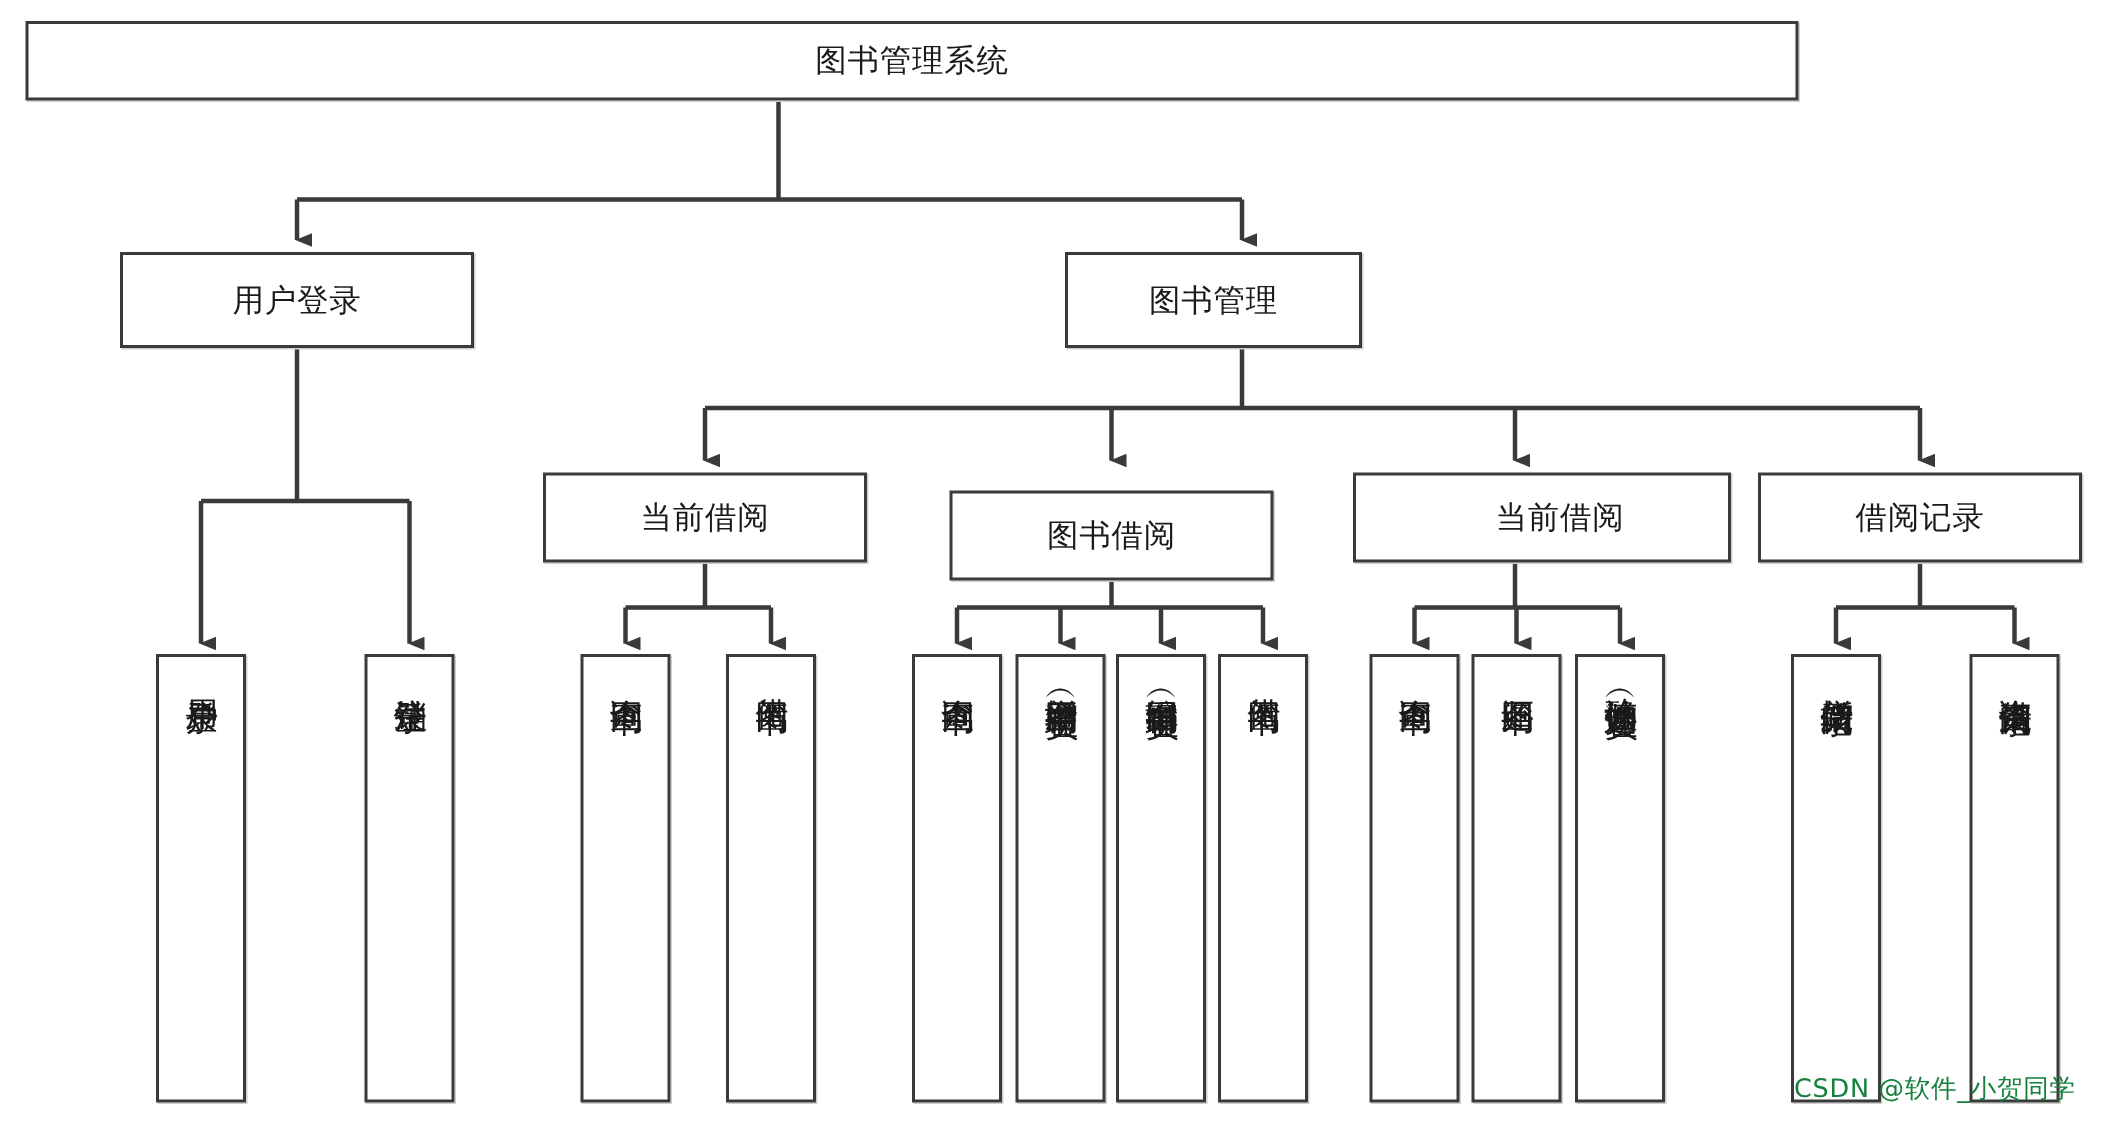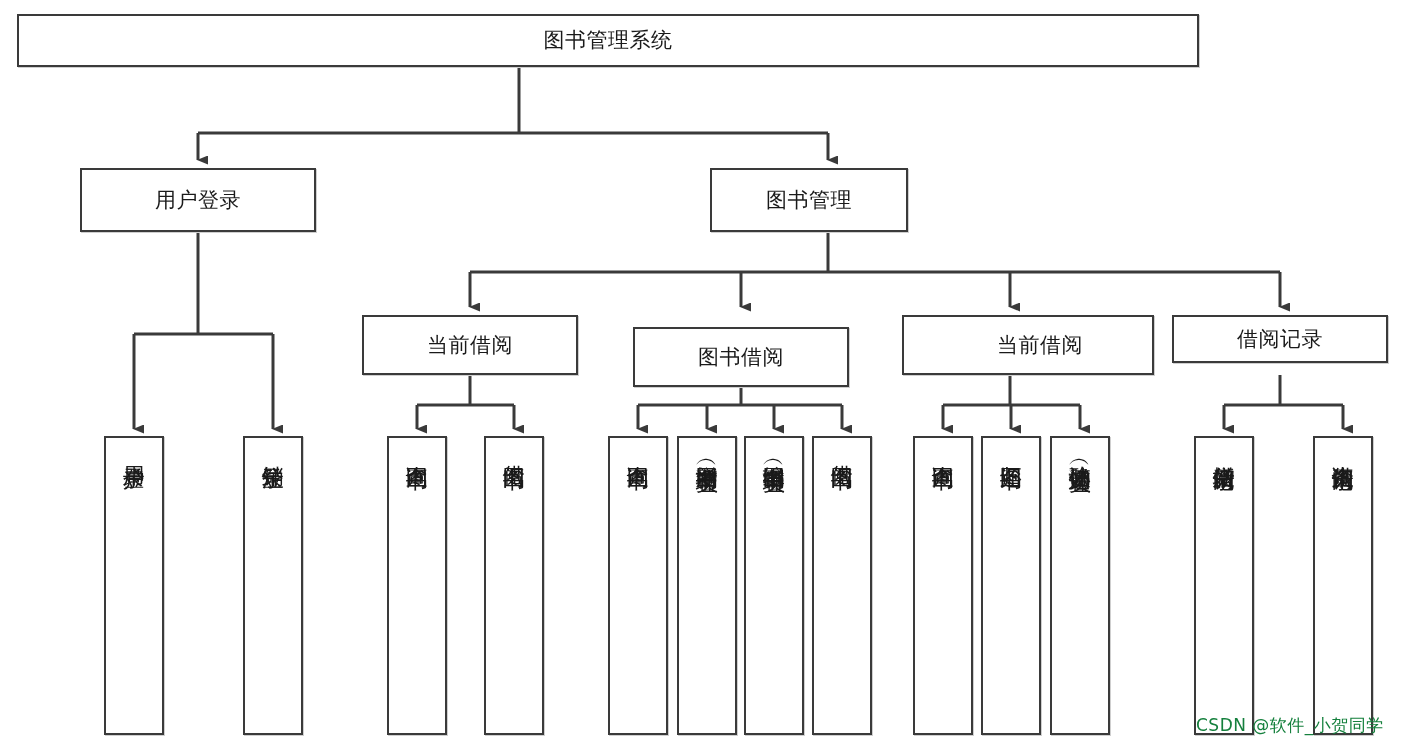--- a/index.html
+++ b/index.html
@@ -154,21 +154,21 @@
   </div>
 
   <div class="node horiz" style="left:633px; top:315px; width:216px; height:60px;margin-top:12px;">
     <span class="label">图书借阅</span>
   </div>
 
   <div class="node horiz" style="left:902px; top:315px; width:252px; height:60px;padding-left:24px;">
     <span class="label">当前借阅</span>
   </div>
 
-  <div class="node horiz" style="left:1172px; top:315px; width:216px; height:48px;">
+  <div class="node horiz" style="left:1172px; top:315px; width:216px; height:60px;">
     <span class="label">借阅记录</span>
   </div>
 
   <div class="node vert" style="left:104px; top:436px; width:60px; height:299px;">
     <span class="label">用户登录</span>
   </div>
 
   <div class="node vert" style="left:243px; top:436px; width:60px; height:299px;">
     <span class="label">注销登录</span>
   </div>

